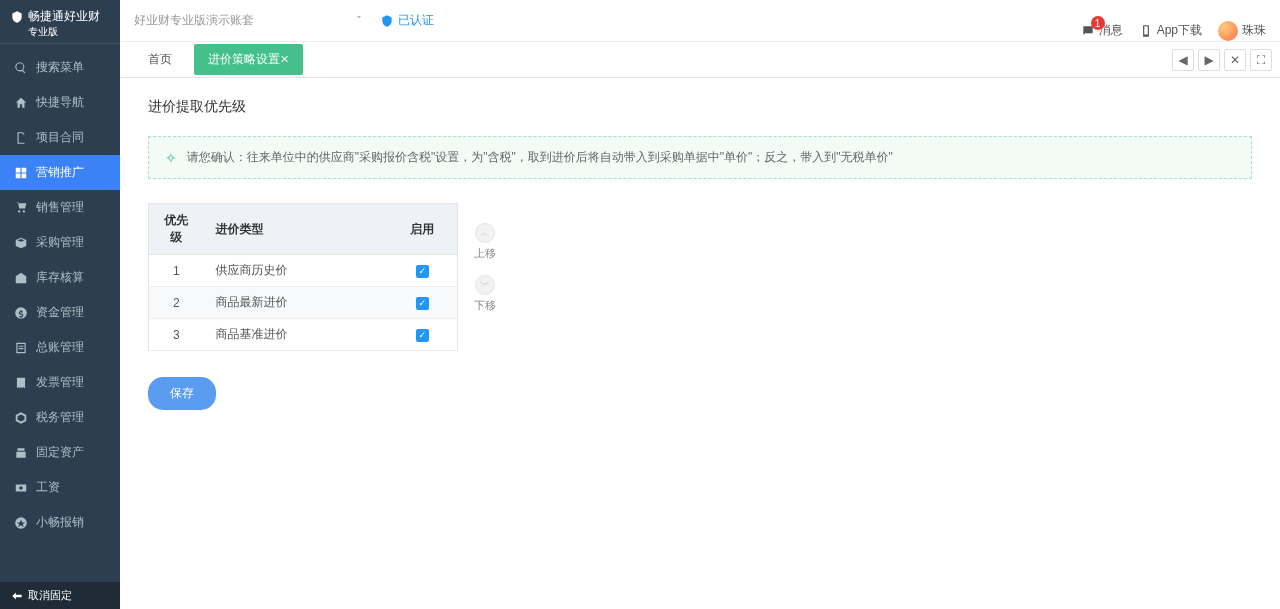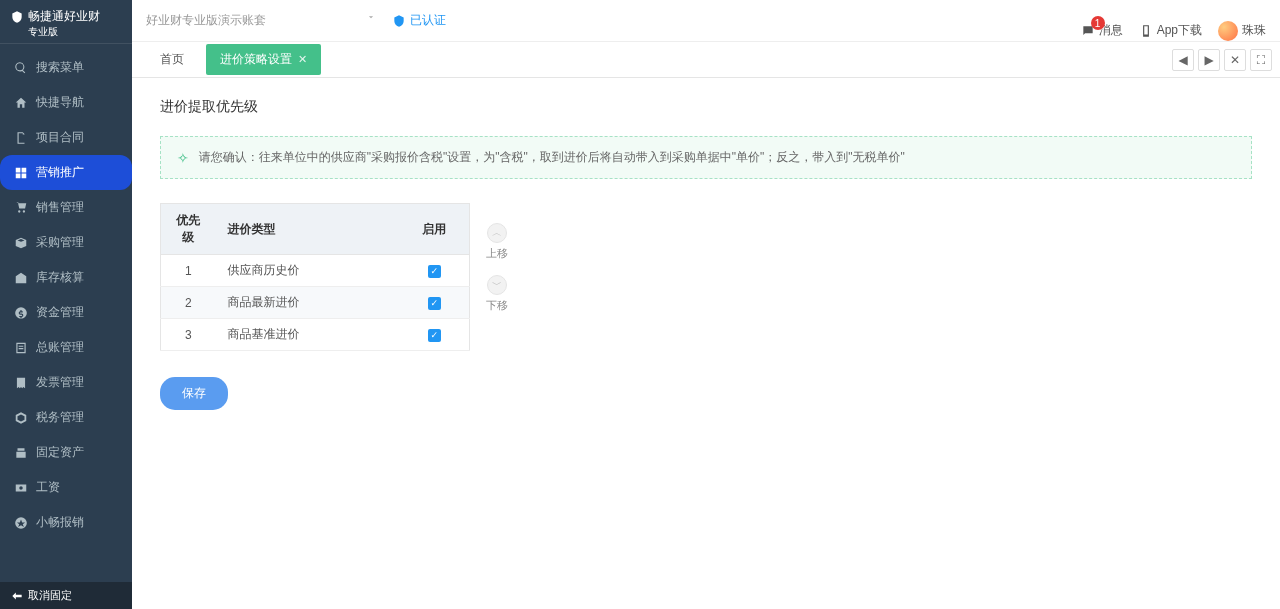--- a/index.html
+++ b/index.html
@@ -1,48 +1,48 @@
 <!DOCTYPE html>
 <html><head>
   <meta charset="utf-8">
   <style>
     * { margin: 0; padding: 0; box-sizing: border-box; }
     body { font-family: "Microsoft YaHei", Arial, sans-serif; font-size: 12px; color: #333; background: #fff; width: 1280px; height: 609px; overflow: hidden; }
 
     .app { display: flex; height: 100%; }
 
     
-    .sidebar { width: 132px; background: #2c3e50; color: #b0bec5; display: flex; flex-direction: column; height: 100%; position: relative; }
+    .sidebar { width: 120px; background: #2c3e50; color: #b0bec5; display: flex; flex-direction: column; height: 100%; position: relative; }
     .brand { padding: 8px 10px 4px; border-bottom: 1px solid rgba(255,255,255,0.1); }
     .brand-title { color: #fff; font-size: 12px; display: flex; align-items: center; gap: 4px; }
     .brand-sub { color: #fff; font-size: 10px; padding-left: 18px; }
     .nav { flex: 1; overflow-y: auto; padding-top: 6px; }
     .nav::-webkit-scrollbar { width: 0; }
     .nav-item { display: flex; align-items: center; gap: 8px; padding: 9px 14px; color: #b0bec5; cursor: pointer; font-size: 12px; }
-    .nav-item.active { background: #1d4ed8; color: #fff; border-radius: 12px; }
+    .nav-item.active { background: #3b82f6; color: #fff; }
     .nav-icon { width: 14px; height: 14px; display: inline-flex; align-items: center; justify-content: center; fill: currentColor; }
     .pin-bar { padding: 6px 10px; background: #1f2b37; color: #fff; font-size: 11px; display: flex; align-items: center; gap: 4px; cursor: pointer; text-align: right; }
 
     
     .main { flex: 1; display: flex; flex-direction: column; min-width: 0; }
     .topbar { height: 42px; display: flex; align-items: center; justify-content: space-between; padding: 0 14px; border-bottom: 1px solid #eee; }
     .topbar-left { display: flex; align-items: center; gap: 16px; }
     .account-selector { color: #999; font-size: 12px; display: flex; align-items: flex-start; gap: 100px; cursor: pointer; }
     .chevron-down { width: 10px; height: 10px; fill: #aaa; }
     .verified { color: #2196f3; display: flex; align-items: center; gap: 4px; font-size: 12px; }
     .topbar-right { display: flex; align-items: center; gap: 16px; }
     .tb-item { display: flex; align-items: center; gap: 4px; color: #555; cursor: pointer; position: relative; font-size: 12px; margin-top: 20px; }
     .badge { position: absolute; top: -6px; left: 10px; background: #e53935; color: #fff; border-radius: 50%; width: 14px; height: 14px; font-size: 10px; display: flex; align-items: center; justify-content: center; }
     .avatar { width: 20px; height: 20px; border-radius: 50%; background: radial-gradient(circle at 30% 30%, #ffcc80, #ff7043); }
 
     
     .tabbar { height: 36px; display: flex; align-items: center; justify-content: space-between; padding: 0 8px 0 14px; border-bottom: 1px solid #e5e5e5; }
     .tabs { display: flex; align-items: center; gap: 8px; }
     .tab { padding: 7px 14px; font-size: 12px; color: #555; cursor: pointer; border-radius: 2px; }
-    .tab.active { background: #44c08a; color: #fff; display: flex; align-items: center; gap: 6px; }
+    .tab.active { background: #44c08a; color: #fff; display: flex; align-items: center; }
     .tab-close { font-size: 11px; opacity: 0.85; cursor: pointer; }
     .tab-controls { display: flex; align-items: center; gap: 4px; }
     .tab-ctrl { width: 22px; height: 22px; border: 1px solid #ddd; display: flex; align-items: center; justify-content: center; cursor: pointer; color: #666; font-size: 12px; border-radius: 2px; }
 
     
     .content { flex: 1; overflow: auto; padding: 20px 28px; }
     .section-title { font-size: 14px; color: #333; margin-bottom: 20px; }
     .alert { border: 1px dashed #a6e2c5; background: #f2fbf6; padding: 12px 16px; display: flex; align-items: center; gap: 10px; color: #666; font-size: 12px; margin-bottom: 24px; }
     .alert-icon { color: #44c08a; font-size: 14px; }
 

